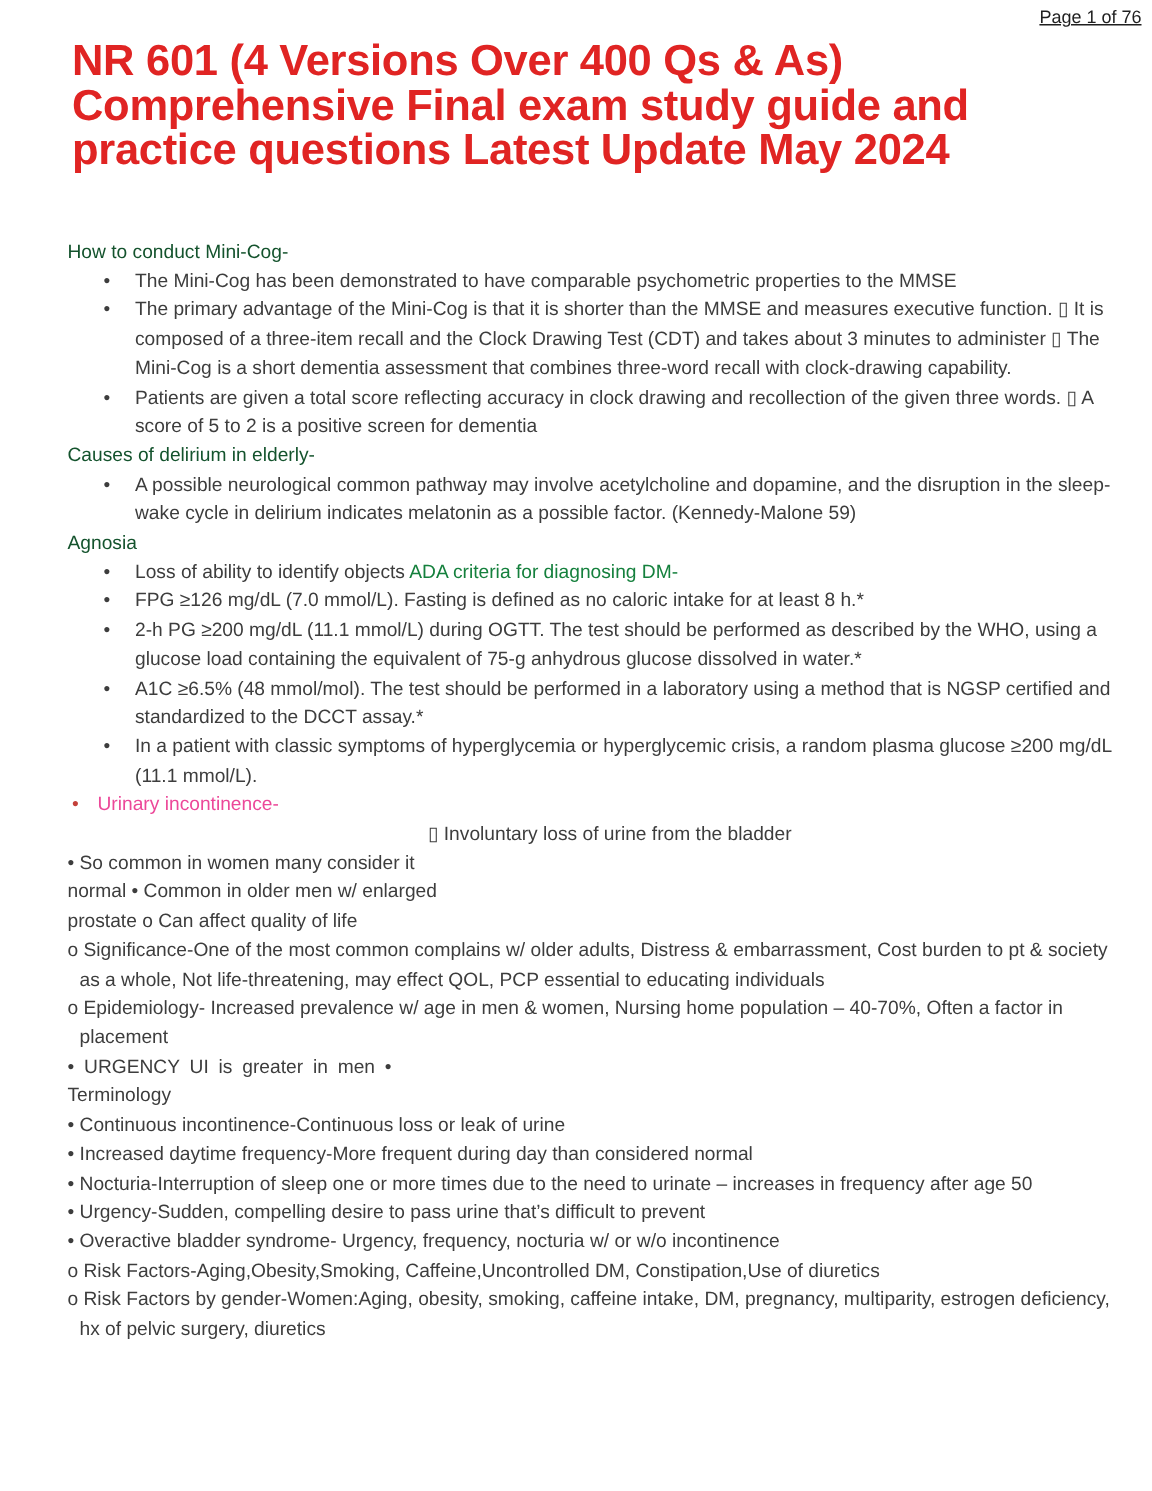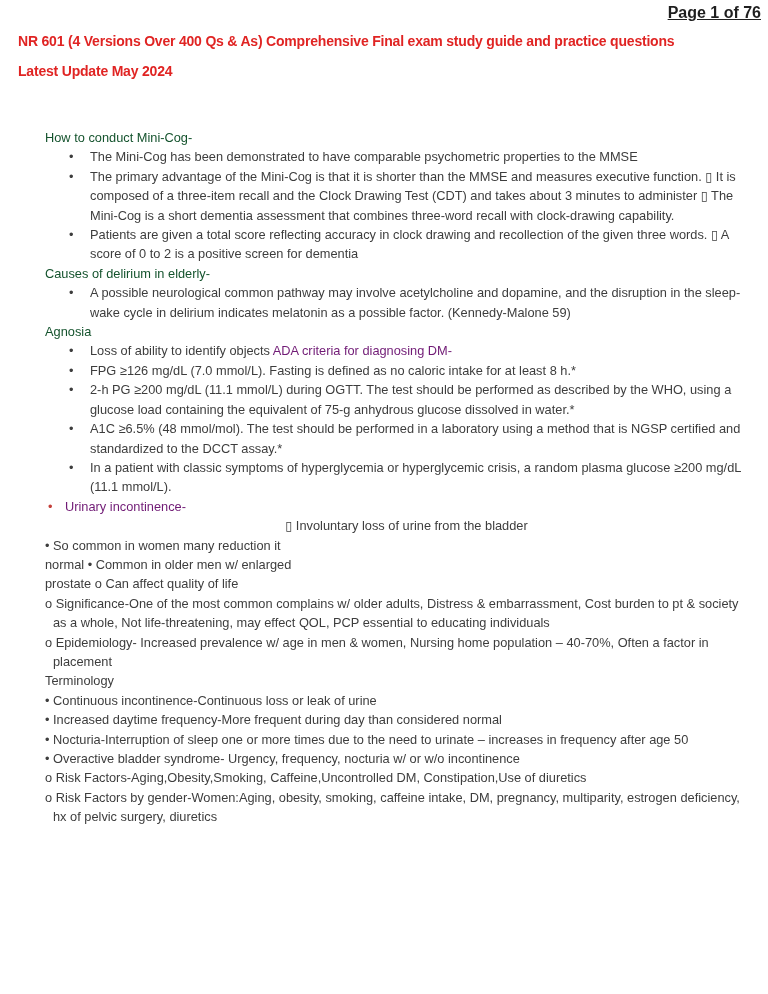--- a/index.html
+++ b/index.html
@@ -5,42 +5,42 @@
   * { margin:0; padding:0; box-sizing:border-box; }
   html,body { background:#ffffff; }
   body {
     width:768px; height:994px; position:relative; overflow:hidden;
     font-family:"Liberation Sans","DejaVu Sans",sans-serif;
     color:#3d3d3d;
   }
   .page { position:absolute; inset:0; background:#ffffff; }
   .page-label {
     position:absolute; top:4px; right:7px;
-    font-size:16px; font-weight:bold; color:#1f1f1f;
+    font-size:12px; font-weight:normal; color:#1f1f1f;
     text-decoration:underline;
   }
   .title {
-    margin:27px 40px 0 18px;
-    font-size:14px; font-weight:bold; line-height:29.5px;
+    margin:27px 40px 0 48px;
+    font-size:29px; font-weight:bold; line-height:29.5px;
     color:#e02423; letter-spacing:-0.2px;
     max-width:700px;
   }
   .content {
     margin:42px 20px 0 45px;
     font-size:12.8px; line-height:19.4px;
   }
   .heading { color:#14532d; }
-  .red { color:#701a75; }
+  .red { color:#15803d; }
   .li { position:relative; padding-left:45px; }
   .li::before {
     content:"\2022";
     position:absolute; left:24px; top:0;
     color:#3d3d3d;
   }
-  .redline { position:relative; padding-left:20px; color:#701a75; }
+  .redline { position:relative; padding-left:20px; color:#ec4899; }
   .redline::before {
     content:"\2022";
     position:absolute; left:3px; top:0; color:#c4403a;
   }
   .indent1 { padding-left:20px;text-align:center; }
   .plain { padding-left:8px; text-indent:-8px; }
   .wide { word-spacing:3px; }
 </style>
 </head>
 <body>
@@ -49,43 +49,45 @@
 
   <div class="page-label">Page 1 of 76</div>
 
   <h1 class="title">NR 601 (4 Versions Over 400 Qs &amp; As) Comprehensive Final exam study guide and practice questions Latest Update May 2024</h1>
 
   <div class="content">
 
     <div class="heading">How to conduct Mini-Cog-</div>
     <div class="li">The Mini-Cog has been demonstrated to have comparable psychometric properties to the MMSE</div>
     <div class="li">The primary advantage of the Mini-Cog is that it is shorter than the MMSE and measures executive function. ▯ It is composed of a three-item recall and the Clock Drawing Test (CDT) and takes about 3 minutes to administer ▯ The Mini-Cog is a short dementia assessment that combines three-word recall with clock-drawing capability.</div>
-    <div class="li">Patients are given a total score reflecting accuracy in clock drawing and recollection of the given three words. ▯ A score of 0 to 2 is a positive screen for dementia</div>
+    <div class="li">Patients are given a total score reflecting accuracy in clock drawing and recollection of the given three words. ▯ A score of 5 to 2 is a positive screen for dementia</div>
 
     <div class="heading">Causes of delirium in elderly-</div>
     <div class="li">A possible neurological common pathway may involve acetylcholine and dopamine, and the disruption in the sleep-wake cycle in delirium indicates melatonin as a possible factor. (Kennedy-Malone 59)</div>
 
     <div class="heading">Agnosia</div>
     <div class="li">
       <span>Loss of ability to identify objects </span><span class="red">ADA criteria for diagnosing DM-</span>
     </div>
     <div class="li">FPG ≥126 mg/dL (7.0 mmol/L). Fasting is defined as no caloric intake for at least 8 h.*</div>
     <div class="li">2-h PG ≥200 mg/dL (11.1 mmol/L) during OGTT. The test should be performed as described by the WHO, using a glucose load containing the equivalent of 75-g anhydrous glucose dissolved in water.*</div>
     <div class="li">A1C ≥6.5% (48 mmol/mol). The test should be performed in a laboratory using a method that is NGSP certified and standardized to the DCCT assay.*</div>
     <div class="li">In a patient with classic symptoms of hyperglycemia or hyperglycemic crisis, a random plasma glucose ≥200 mg/dL (11.1 mmol/L).</div>
 
     <div class="redline">Urinary incontinence-</div>
     <div class="indent1">▯ Involuntary loss of urine from the bladder</div>
-    <div class="plain">• So common in women many reduction it</div>
+    <div class="plain">• So common in women many consider it</div>
     <div class="plain">normal • Common in older men w/ enlarged</div>
     <div class="plain">prostate o Can affect quality of life</div>
     <div class="plain">o Significance-One of the most common complains w/ older adults, Distress &amp; embarrassment, Cost burden to pt &amp; society as a whole, Not life-threatening, may effect QOL, PCP essential to educating individuals</div>
     <div class="plain">o Epidemiology- Increased prevalence w/ age in men &amp; women, Nursing home population – 40-70%, Often a factor in placement</div>
+    <div class="plain wide">• URGENCY UI is greater in men •</div>
     <div class="plain">Terminology</div>
     <div class="plain">• Continuous incontinence-Continuous loss or leak of urine</div>
     <div class="plain">• Increased daytime frequency-More frequent during day than considered normal</div>
     <div class="plain">• Nocturia-Interruption of sleep one or more times due to the need to urinate – increases in frequency after age 50</div>
+    <div class="plain">• Urgency-Sudden, compelling desire to pass urine that’s difficult to prevent</div>
     <div class="plain">• Overactive bladder syndrome- Urgency, frequency, nocturia w/ or w/o incontinence</div>
     <div class="plain">o Risk Factors-Aging,Obesity,Smoking, Caffeine,Uncontrolled DM, Constipation,Use of diuretics</div>
     <div class="plain">o Risk Factors by gender-Women:Aging, obesity, smoking, caffeine intake, DM, pregnancy, multiparity, estrogen deficiency, hx of pelvic surgery, diuretics</div>
 
   </div>
 </div>
 
 </body></html>

